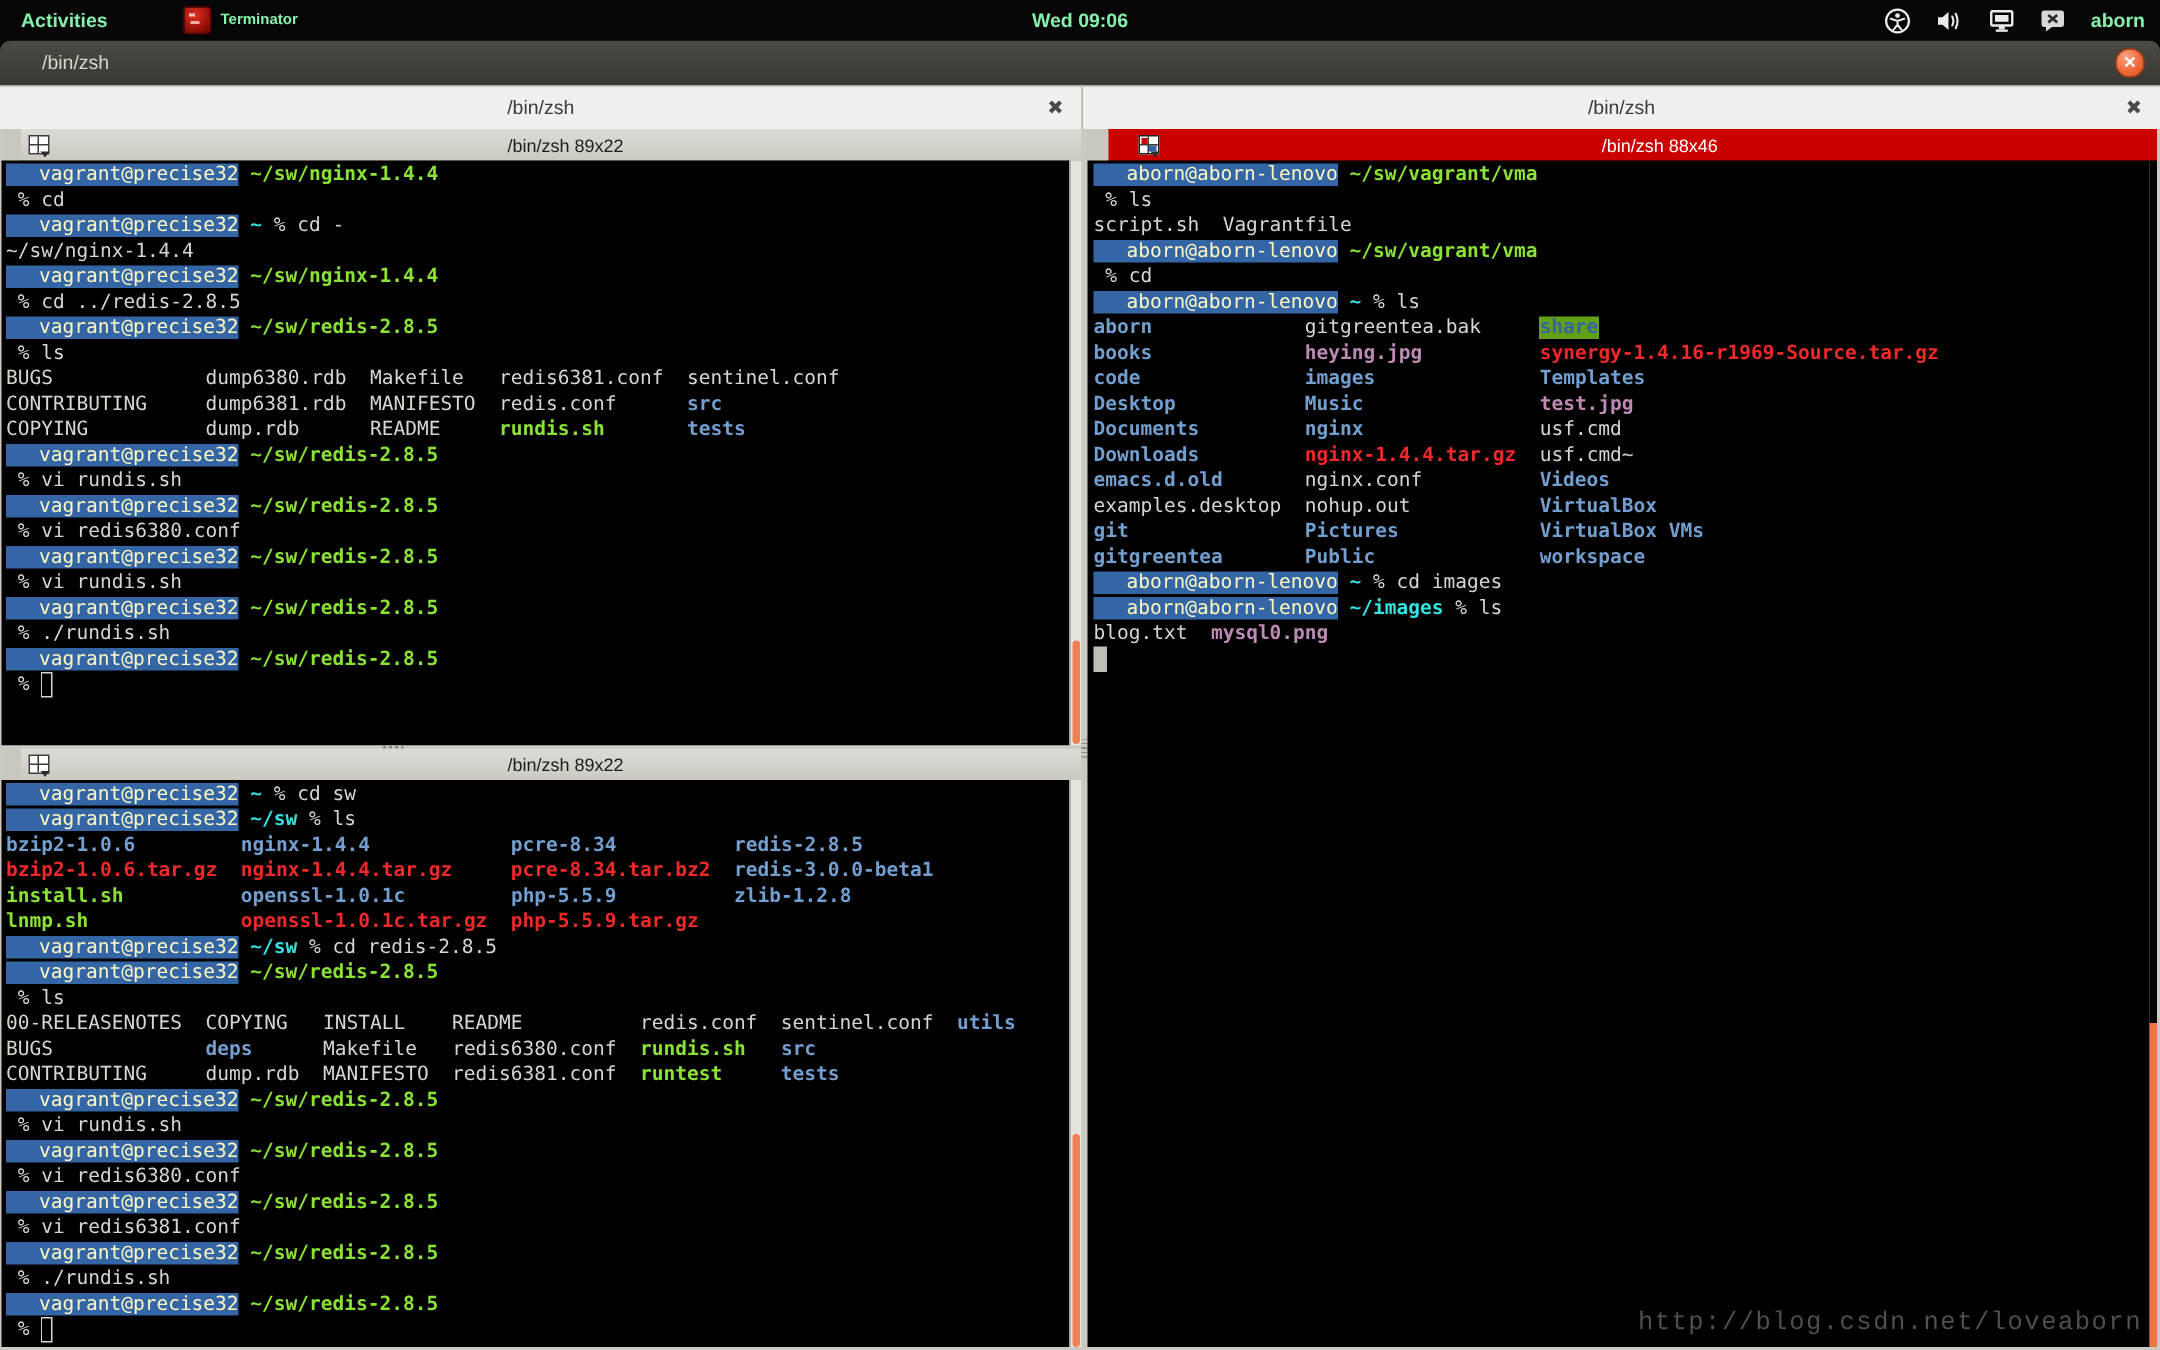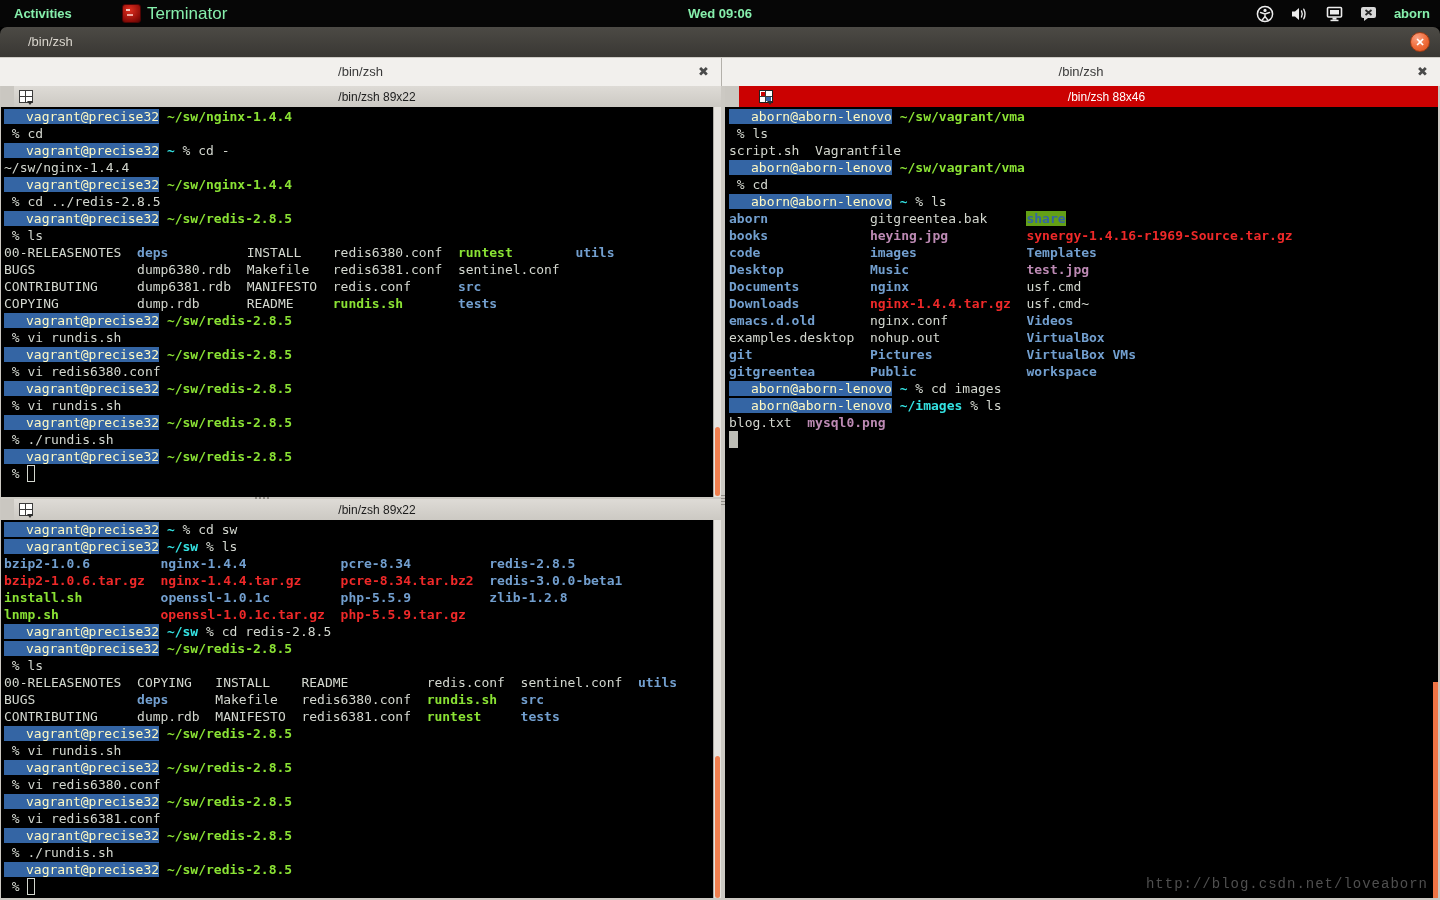--- a/index.html
+++ b/index.html
@@ -7,21 +7,21 @@
           font-family:"Liberation Sans",sans-serif;}
 
   
   .topbar{position:absolute;top:0;left:0;right:0;height:27px;background:#060606;color:#86efac;}
   .topbar .activities{position:absolute;left:14px;top:0;height:27px;line-height:27px;font-size:13px;font-weight:bold;}
   .appgroup{position:absolute;left:122px;top:0;height:27px;display:flex;align-items:center;gap:6px;}
   .term-appicon{width:17px;height:17px;border-radius:3px;border:1px solid #4d0505;
     background:radial-gradient(circle at 40% 30%,#e03020,#8f0d08 70%,#5a0503);position:relative;}
   .term-appicon:before{content:"";position:absolute;left:3px;top:4px;width:4px;height:2px;background:#f5c9c0;}
   .term-appicon:after{content:"";position:absolute;left:4px;top:9px;width:6px;height:2px;background:#f0a9a0;}
-  .appname{font-size:17px;font-weight:normal;}
+  .appname{font-size:10px;font-weight:bold;}
   .clock{position:absolute;left:50%;transform:translateX(-50%);top:0;height:27px;line-height:27px;font-size:13px;font-weight:bold;}
   .trayicons{position:absolute;right:10px;top:0;height:27px;display:flex;align-items:center;gap:17px;}
   .trayicons svg{display:block;}
   .tray-user{font-size:13px;font-weight:bold;}
 
   
   .win-titlebar{position:absolute;top:27px;left:0;right:0;height:30px;
     background:linear-gradient(#4c4a45,#393733);border-top-left-radius:7px;border-top-right-radius:7px;
     border-bottom:1px solid #262420;}
   .win-title{position:absolute;left:28px;top:0;height:30px;line-height:30px;font-size:13px;color:#dad6ce;}
@@ -79,21 +79,21 @@
   .seg-sh{color:#3465a4;background:#63a016;font-weight:bold;}
   .seg-co{box-shadow:inset 0 0 0 1px #d3d7cf;display:inline-block;width:8px;}
   .seg-cf{background:#bdbdb6;display:inline-block;width:9px;}
 
   .sbar{position:absolute;top:21px;right:0;width:8px;bottom:0;background:#e7e4df;border-left:1px solid #b0ada7;box-sizing:border-box;}
   .sbar.dark{width:7px;background:#000;border-left:none;}
   .sthumb{position:absolute;left:1px;right:1px;border-radius:3px;background:#f08050;}
   .sbar.dark .sthumb{left:0;right:1px;border-radius:0;background:#ef7445;}
 
   .watermark{position:absolute;right:12px;bottom:8px;font-family:"Liberation Mono",monospace;
-    font-size:14px;letter-spacing:1px;color:#4f4f4f;margin-top:36px;}
+    font-size:17px;letter-spacing:1px;color:#4f4f4f;margin-top:36px;}
   .frame-edge-r{position:absolute;top:0;right:0;width:2px;bottom:0;background:#ccc9c3;}
   .frame-edge-b{position:absolute;left:0;right:0;bottom:0;height:2px;background:#ccc9c3;}
   .frame-edge-l{position:absolute;top:0;left:0;width:1px;bottom:0;background:#ccc9c3;}
 </style>
 </head>
 <body>
 
 <div id="screen">
 
   <div class="topbar">
@@ -163,21 +163,20 @@
       </div>
       <div class="term-content">
           <div class="tline"><span class="seg-p">vagrant@precise32</span><span class="seg-d"> </span><span class="seg-g">~/sw/nginx-1.4.4</span></div>
           <div class="tline"><span class="seg-d"> % cd</span></div>
           <div class="tline"><span class="seg-p">vagrant@precise32</span><span class="seg-d"> </span><span class="seg-c">~</span><span class="seg-d"> % cd -</span></div>
           <div class="tline"><span class="seg-d">~/sw/nginx-1.4.4</span></div>
           <div class="tline"><span class="seg-p">vagrant@precise32</span><span class="seg-d"> </span><span class="seg-g">~/sw/nginx-1.4.4</span></div>
           <div class="tline"><span class="seg-d"> % cd ../redis-2.8.5</span></div>
           <div class="tline"><span class="seg-p">vagrant@precise32</span><span class="seg-d"> </span><span class="seg-g">~/sw/redis-2.8.5</span></div>
           <div class="tline"><span class="seg-d"> % ls</span></div>
-          <div class="tline"><span class="seg-d">00-RELEASENOTES  </span><span class="seg-b">deps</span><span class="seg-d">          INSTALL    redis6380.conf  </span><span class="seg-g">runtest</span><span class="seg-d">        </span><span class="seg-b">utils</span></div>
           <div class="tline"><span class="seg-d">BUGS             dump6380.rdb  Makefile   redis6381.conf  sentinel.conf</span></div>
           <div class="tline"><span class="seg-d">CONTRIBUTING     dump6381.rdb  MANIFESTO  redis.conf      </span><span class="seg-b">src</span></div>
           <div class="tline"><span class="seg-d">COPYING          dump.rdb      README     </span><span class="seg-g">rundis.sh</span><span class="seg-d">       </span><span class="seg-b">tests</span></div>
           <div class="tline"><span class="seg-p">vagrant@precise32</span><span class="seg-d"> </span><span class="seg-g">~/sw/redis-2.8.5</span></div>
           <div class="tline"><span class="seg-d"> % vi rundis.sh</span></div>
           <div class="tline"><span class="seg-p">vagrant@precise32</span><span class="seg-d"> </span><span class="seg-g">~/sw/redis-2.8.5</span></div>
           <div class="tline"><span class="seg-d"> % vi redis6380.conf</span></div>
           <div class="tline"><span class="seg-p">vagrant@precise32</span><span class="seg-d"> </span><span class="seg-g">~/sw/redis-2.8.5</span></div>
           <div class="tline"><span class="seg-d"> % vi rundis.sh</span></div>
           <div class="tline"><span class="seg-p">vagrant@precise32</span><span class="seg-d"> </span><span class="seg-g">~/sw/redis-2.8.5</span></div>

